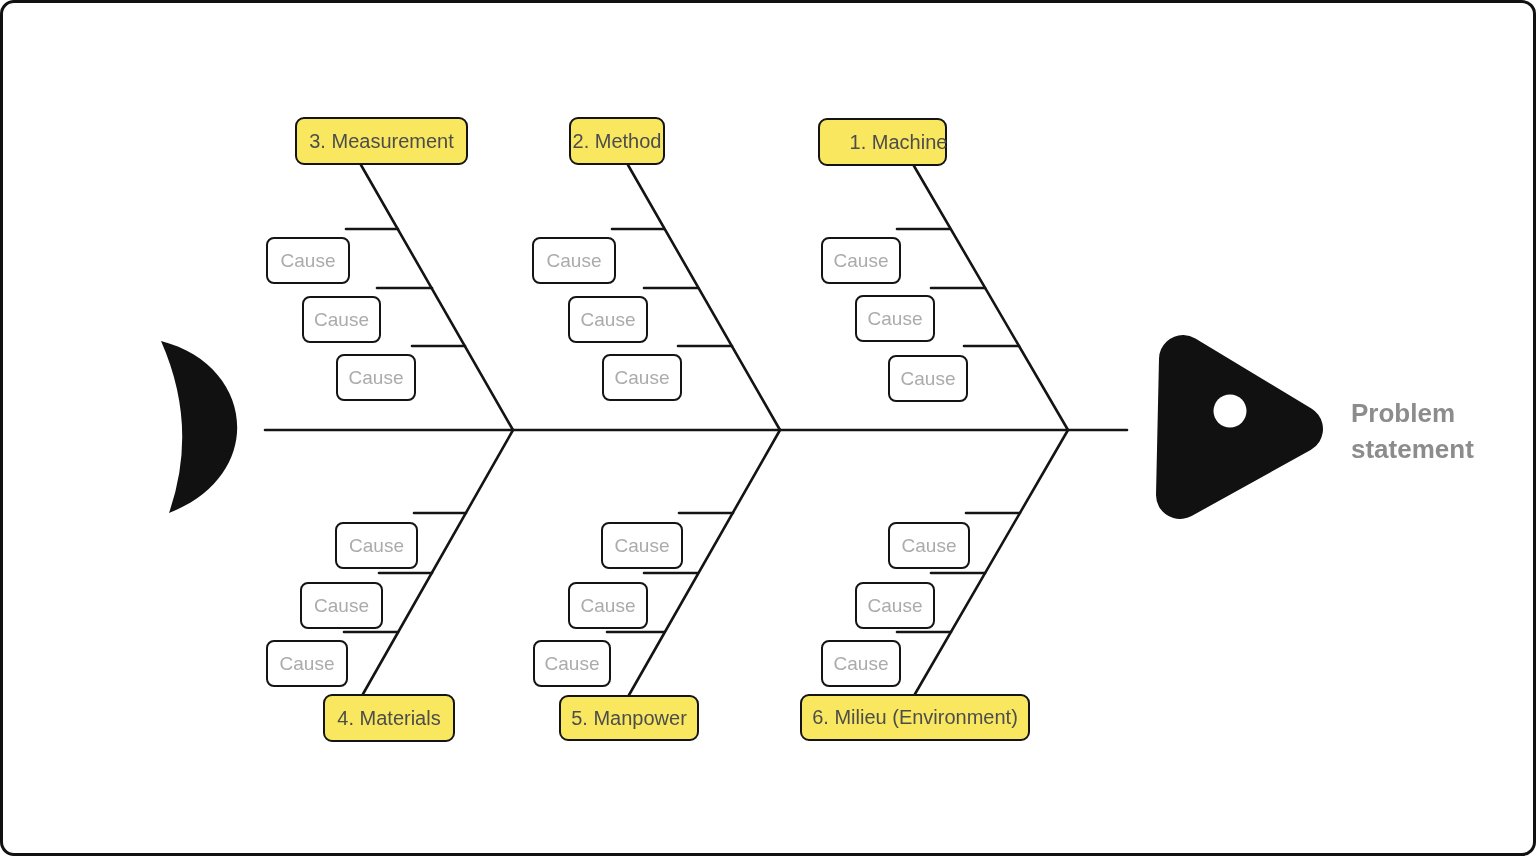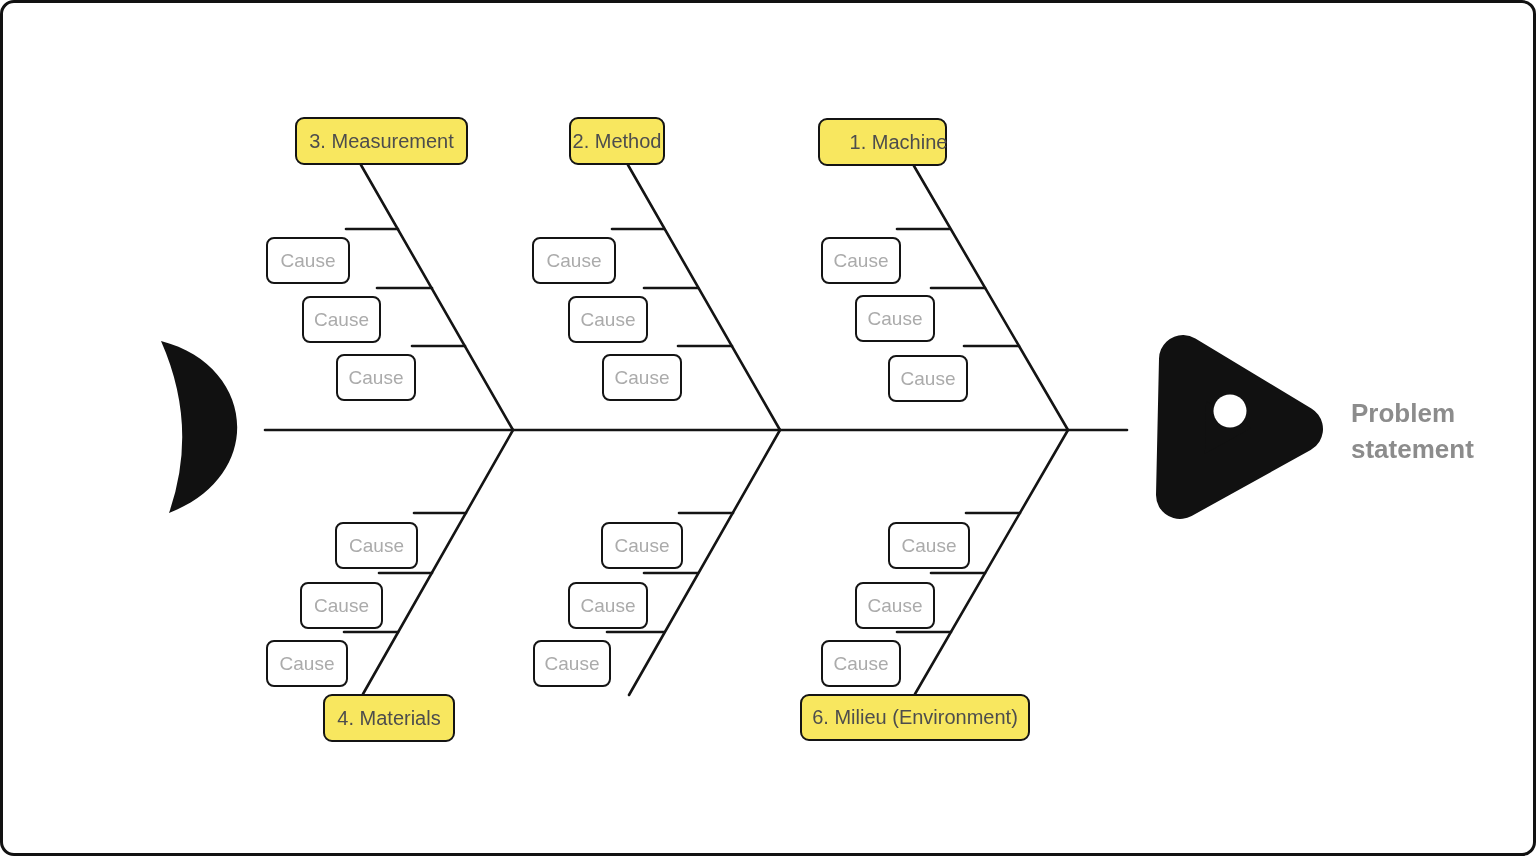--- a/index.html
+++ b/index.html
@@ -95,20 +95,21 @@
 
     <polygon points="1180,356 1296,426 1177,492" fill="#111111" stroke="#111111" stroke-width="48" stroke-linejoin="round"></polygon>
     <circle cx="1227" cy="408" r="16.5" fill="#ffffff"></circle>
   </svg>
 
   <div class="cat-box" style="left:272px;top:114px;width:173px;margin-left:20px;">3. Measurement</div>
   <div class="cat-box" style="left:566px;top:114px;width:96px;">2. Method</div>
   <div class="cat-box" style="left:815px;top:115px;width:129px;padding-left:32px;">1. Machine</div>
 
   <div class="cat-box" style="left:296px;top:691px;width:132px;margin-left:24px;">4. Materials</div>
+  <div class="cat-box" style="left:556px;top:692px;width:140px;height:46px;">5. Manpower</div>
   <div class="cat-box" style="left:797px;top:691px;width:230px;height:47px;">6. Milieu (Environment)</div>
 
   <div class="cause-box" style="left:263px;top:202px;width:84px;">Cause</div>
   <div class="cause-box" style="left:299px;top:261px;width:79px;">Cause</div>
   <div class="cause-box" style="left:333px;top:319px;width:80px;">Cause</div>
 
   <div class="cause-box" style="left:529px;top:202px;width:84px;">Cause</div>
   <div class="cause-box" style="left:565px;top:261px;width:80px;">Cause</div>
   <div class="cause-box" style="left:599px;top:319px;width:80px;">Cause</div>
 

